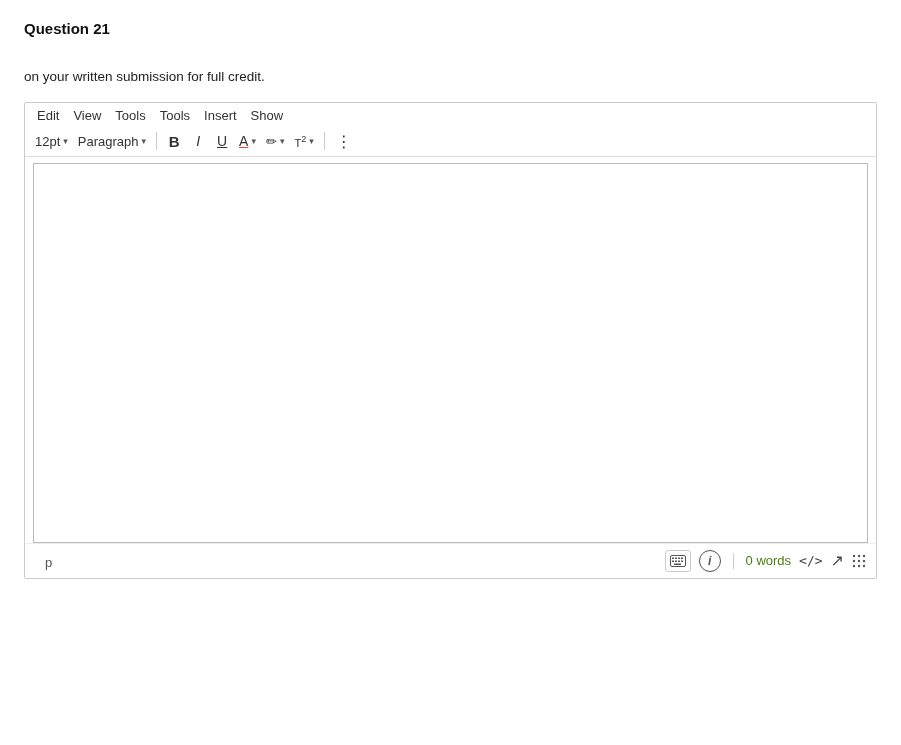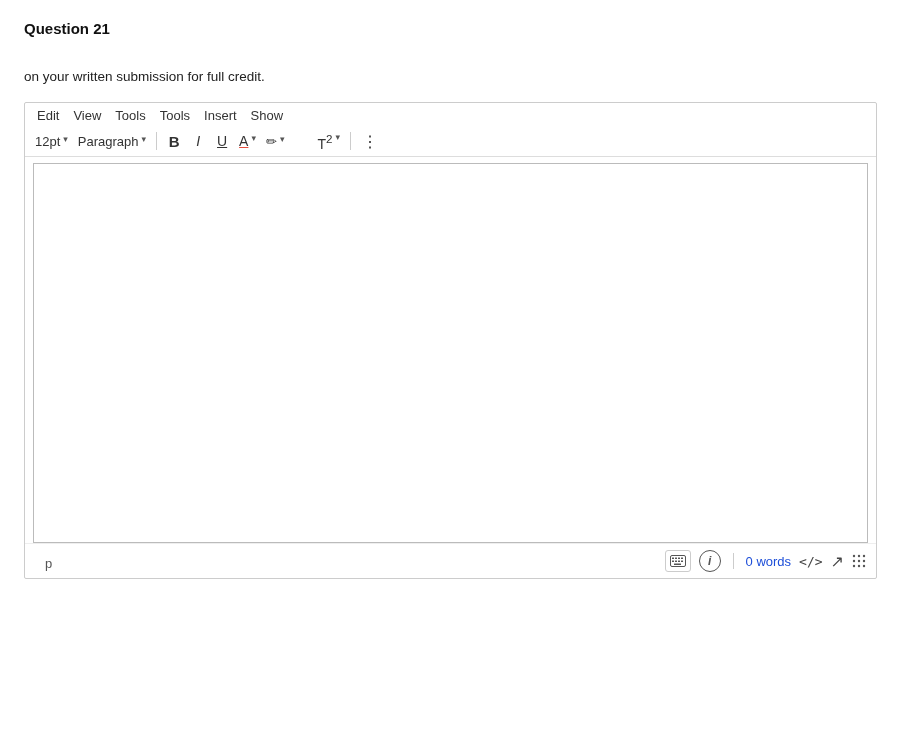--- a/index.html
+++ b/index.html
@@ -79,20 +79,21 @@
       font-size: 13px;
       color: #333;
       border: none;
       background: transparent;
       user-select: none;
       min-width: 22px;
       min-height: 22px;
     }
     .toolbar-dropdown {
       display: inline-flex;
+      align-items: center;
       gap: 2px;
       padding: 2px 4px;
       cursor: pointer;
       border-radius: 2px;
       font-size: 13px;
       color: #333;
       user-select: none;
     }
     .chevron {
       font-size: 9px;
@@ -105,22 +106,21 @@
     .font-a-btn {
       font-size: 14px;
       text-decoration: underline;
       text-decoration-color: #e74c3c;
       text-decoration-style: solid;
     }
     .pencil-icon {
       font-size: 13px;
     }
     .t2-btn {
-      font-size: 14px;
-      margin-left: 23px;
+      font-size: 11px;
     }
     .dots-icon {
       font-size: 16px;
       letter-spacing: 1px;
     }
     .editor-content-area {
       min-height: 380px;
       border: 1px solid #bbb;
       margin: 6px 8px 0 8px;
       background: #fff;
@@ -147,21 +147,21 @@
       cursor: pointer;
       border-radius: 50%;
       border: 1.5px solid #555;
       font-size: 12px;
       color: #555;
       font-style: italic;
       font-weight: bold;
     }
     .word-count {
       font-size: 13px;
-      color: #1d4ed8;
+      color: #4d7c0f;
     }
     .code-tag {
       font-size: 13px;
       color: #444;
       font-family: monospace;
     }
     .expand-icon {
       font-size: 16px;
       color: #444;
       cursor: pointer;

